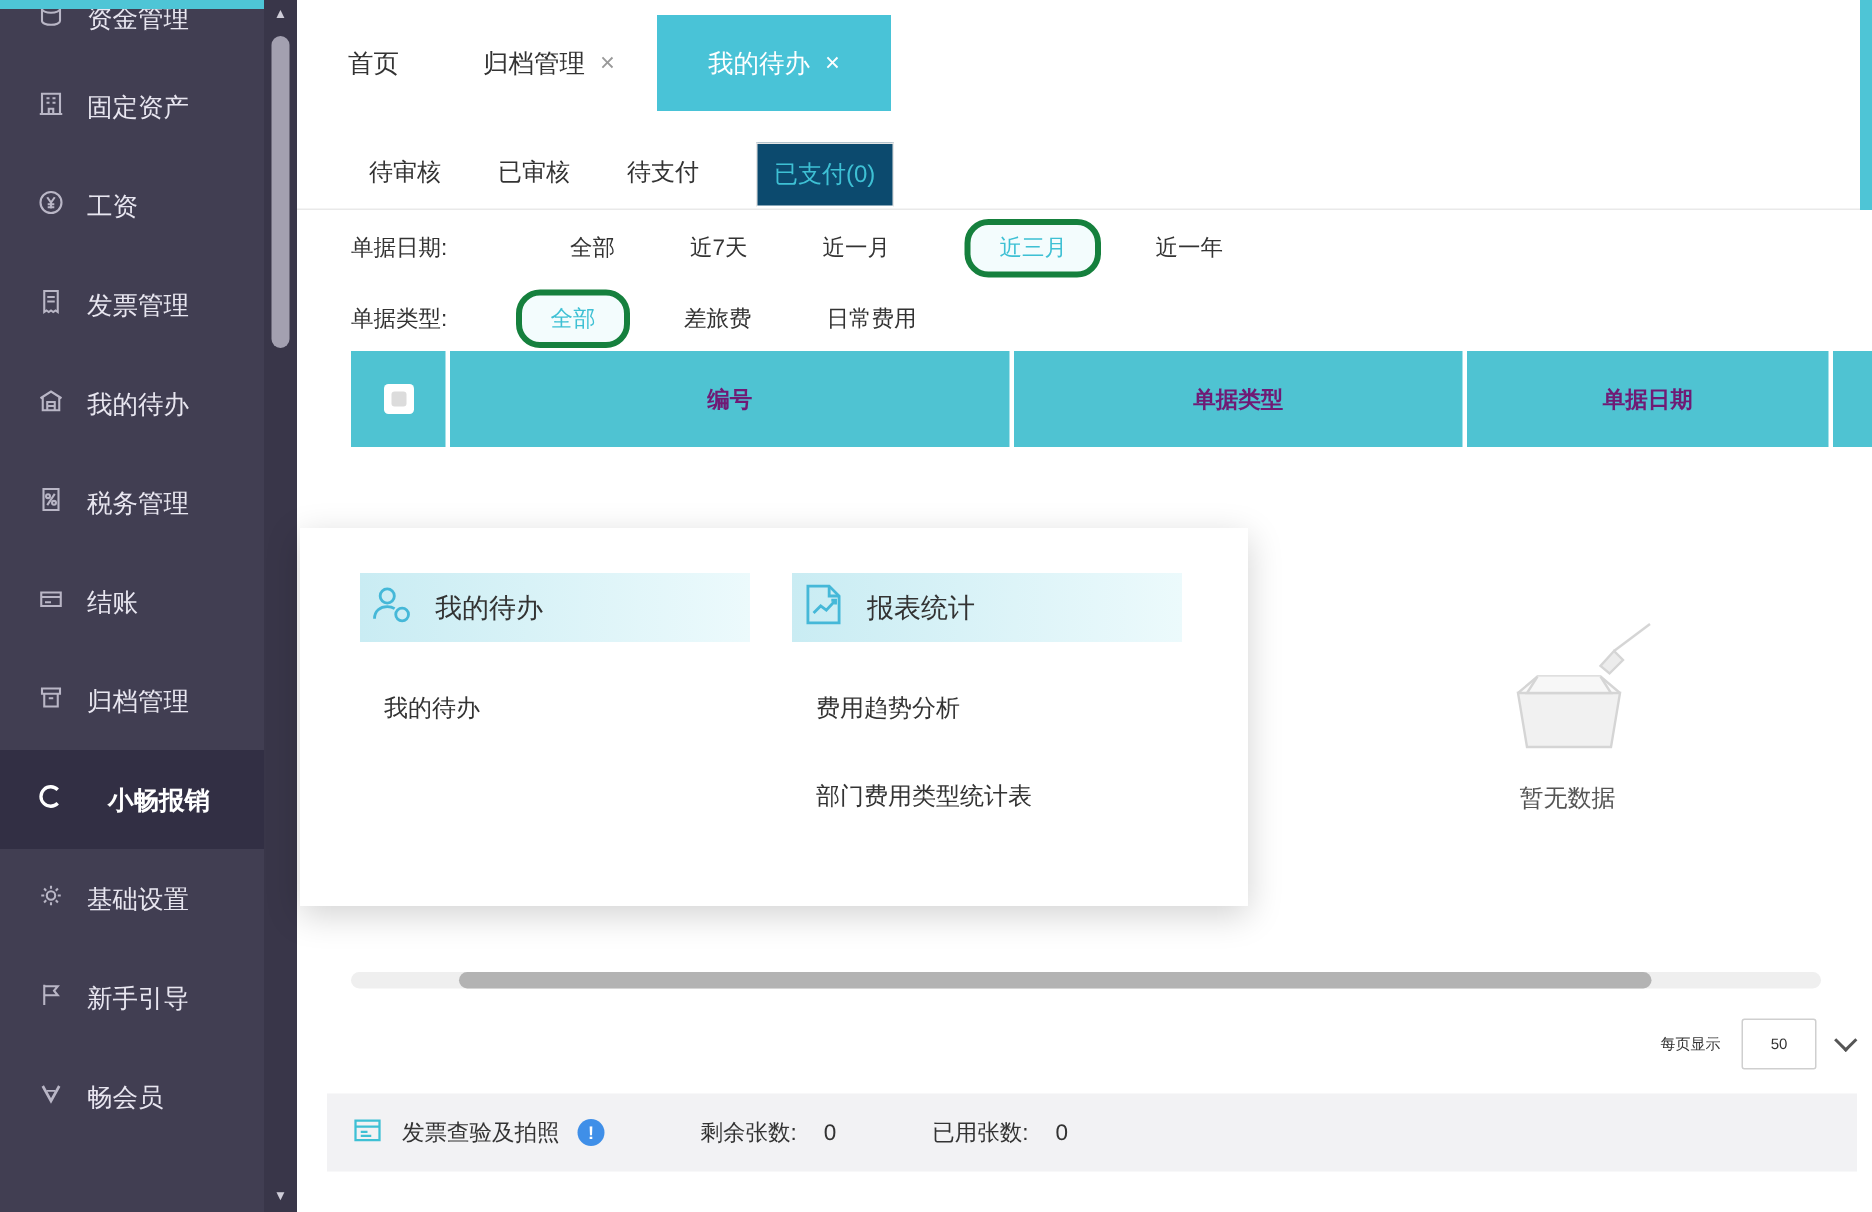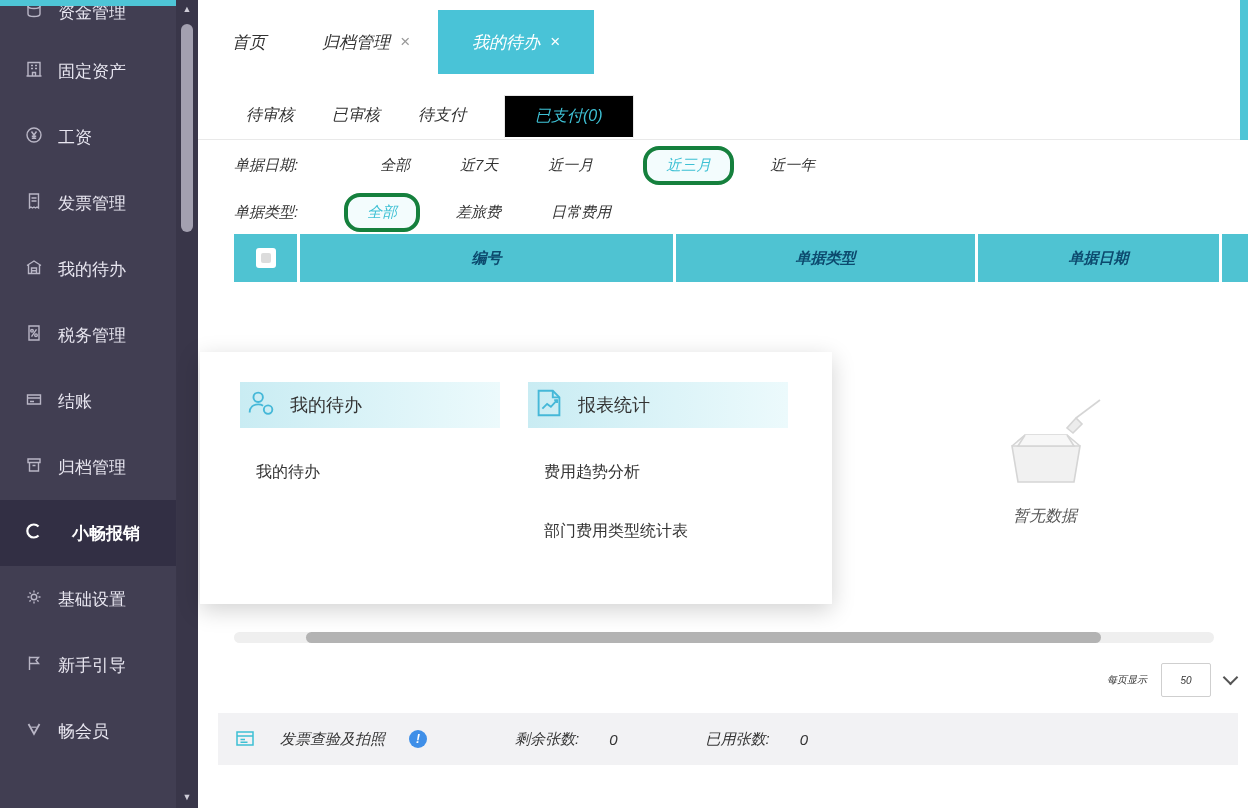--- a/index.html
+++ b/index.html
@@ -17,63 +17,63 @@
   .side-item.clipped { height:32px; overflow:hidden; }
   .side-item.clipped .inner { display:flex; align-items:center; gap:14px; transform:translateY(-10px); }
 
   
   .scrollcol { width:22px; background:#393649; flex-shrink:0; position:relative; display:flex; flex-direction:column; align-items:center; }
   .scroll-arrow { color:#cfcdd8; font-size:9px; height:18px; line-height:18px; cursor:pointer; }
   .scroll-arrow.down { position:absolute; bottom:2px; }
   .scroll-thumb { width:12px; height:208px; background:#a3a0b0; border-radius:6px; margin-top:6px; cursor:pointer; }
 
   
-  .main { flex:1; min-width:0; position:relative; background:#fff; display:flex; flex-direction:column;font-style:italic; }
+  .main { flex:1; min-width:0; position:relative; background:#fff; display:flex; flex-direction:column; }
 
   .tabbar { display:flex; align-items:flex-start; padding-top:10px; height:92px; }
   .tab { height:64px; display:flex; align-items:center; padding:0 28px; font-size:17px; gap:10px; cursor:pointer; color:#333; }
   .tab:first-child { margin-left:6px; }
   .tab .close { color:#999; font-size:17px; cursor:pointer; }
   .tab.active { background:#49c3d7; color:#fff; padding:0 34px; }
   .tab.active .close { color:#fff; }
 
   .subtabs { display:flex; align-items:center; height:48px; border-bottom:1px solid #e9e9e9; padding-left:48px; gap:38px; font-size:16px; }
   .subtab { cursor:pointer; }
-  .subtab.active { color:#3ec0d4; border:1px solid #e6e6e6; border-bottom:1px solid #fff; background:#000000; padding:10px 30px; margin-bottom:-1px; }
+  .subtab.active { color:#3ec0d4; border:1px solid #e6e6e6; border-bottom:1px solid #fff; background:#0c4a6e; padding:10px 11px; margin-bottom:-1px; }
 
   .filter-row { display:flex; align-items:center; height:50px; padding-left:36px; font-size:15px; }
   .filter-row.second { height:44px; }
   .filter-label { width:106px; color:#333; }
   .filter-opts { display:flex; align-items:center; margin-left:40px; }
   .filter-row.second .filter-opts { margin-left:4px; }
   .fopt { margin-right:50px; cursor:pointer; color:#333; }
   .fopt.pill { border:4px solid #15803d; color:#3ec0d4; background:#f3fcfd; border-radius:16px; padding:6px 19px; margin-right:36px; }
 
-  .table-head { margin-left:36px; display:flex; height:48px; background:#4fc3d2; color:#0c4a6e; font-weight:bold; font-size:15px; }
+  .table-head { margin-left:36px; display:flex; height:64px; background:#4fc3d2; color:#701a75; font-weight:bold; font-size:15px; }
   .th { height:100%; display:flex; align-items:center; justify-content:center; border-right:3px solid #fff; }
   .th-check { width:66px; }
   .th-c1 { width:376px; }
   .th-c2 { width:302px; }
   .th-c3 { width:244px; }
   .th-sliver { flex:1; border-right:none; }
   .cbx { width:20px; height:20px; background:#fff; border-radius:3px; display:flex; align-items:center; justify-content:center; cursor:pointer; }
   .cbx span { width:10px; height:10px; background:#dcdcdc; border-radius:2px; }
 
   .table-body { position:relative; height:342px; background:#fff; }
   .empty { position:absolute; left:780px; top:112px; width:134px; text-align:center; color:#555; font-size:16px; }
   .empty svg { display:block; margin:0 auto 12px auto; }
 
   .hscroll { margin-left:36px; width:980px; height:11px; background:#efefef; border-radius:6px; margin-top:8px; }
   .hthumb { margin-left:72px; width:795px; height:11px; background:#b3b3b3; border-radius:6px; cursor:pointer; }
 
   .pagerow { display:flex; justify-content:flex-end; align-items:center; height:58px; padding-right:12px; gap:14px; font-size:10px; margin-top:8px; }
   .pagesize-box { width:50px; height:34px; border:1px solid #cfcfcf; border-radius:2px; display:flex; align-items:center; justify-content:center; cursor:pointer; }
   .chev { width:11px; height:11px; border-right:2px solid #555; border-bottom:2px solid #555; transform:rotate(45deg); margin-top:-6px; cursor:pointer; }
 
-  .footbar { margin:4px 10px 0 20px; height:52px; background:#f2f2f4; display:flex; align-items:center; padding-left:16px; font-size:15px; gap:24px; }
+  .footbar { margin:4px 10px 0 20px; height:52px; background:#f2f2f4; display:flex; align-items:center; padding-left:16px; font-size:15px; gap:12px; }
   .info-dot { width:18px; height:18px; border-radius:50%; background:#3f8fe8; color:#fff; font-size:12px; font-weight:bold; display:flex; align-items:center; justify-content:center; cursor:pointer; }
   .gap40 { width:40px; }
   .footval { margin-left:6px; }
 
   
   .popup { position:absolute; left:200px; top:352px; width:632px; height:252px; background:#fff;
            box-shadow:0 6px 22px rgba(0,0,0,0.18); z-index:5; padding:30px 0 0 40px; display:flex; gap:28px; }
   .pcol { width:260px; }
   .phead { height:46px; display:flex; align-items:center; background:linear-gradient(90deg,#c9ecf3,#ecfafc); padding-left:4px; gap:12px; }
   .phead svg { color:#45b8d8; }

